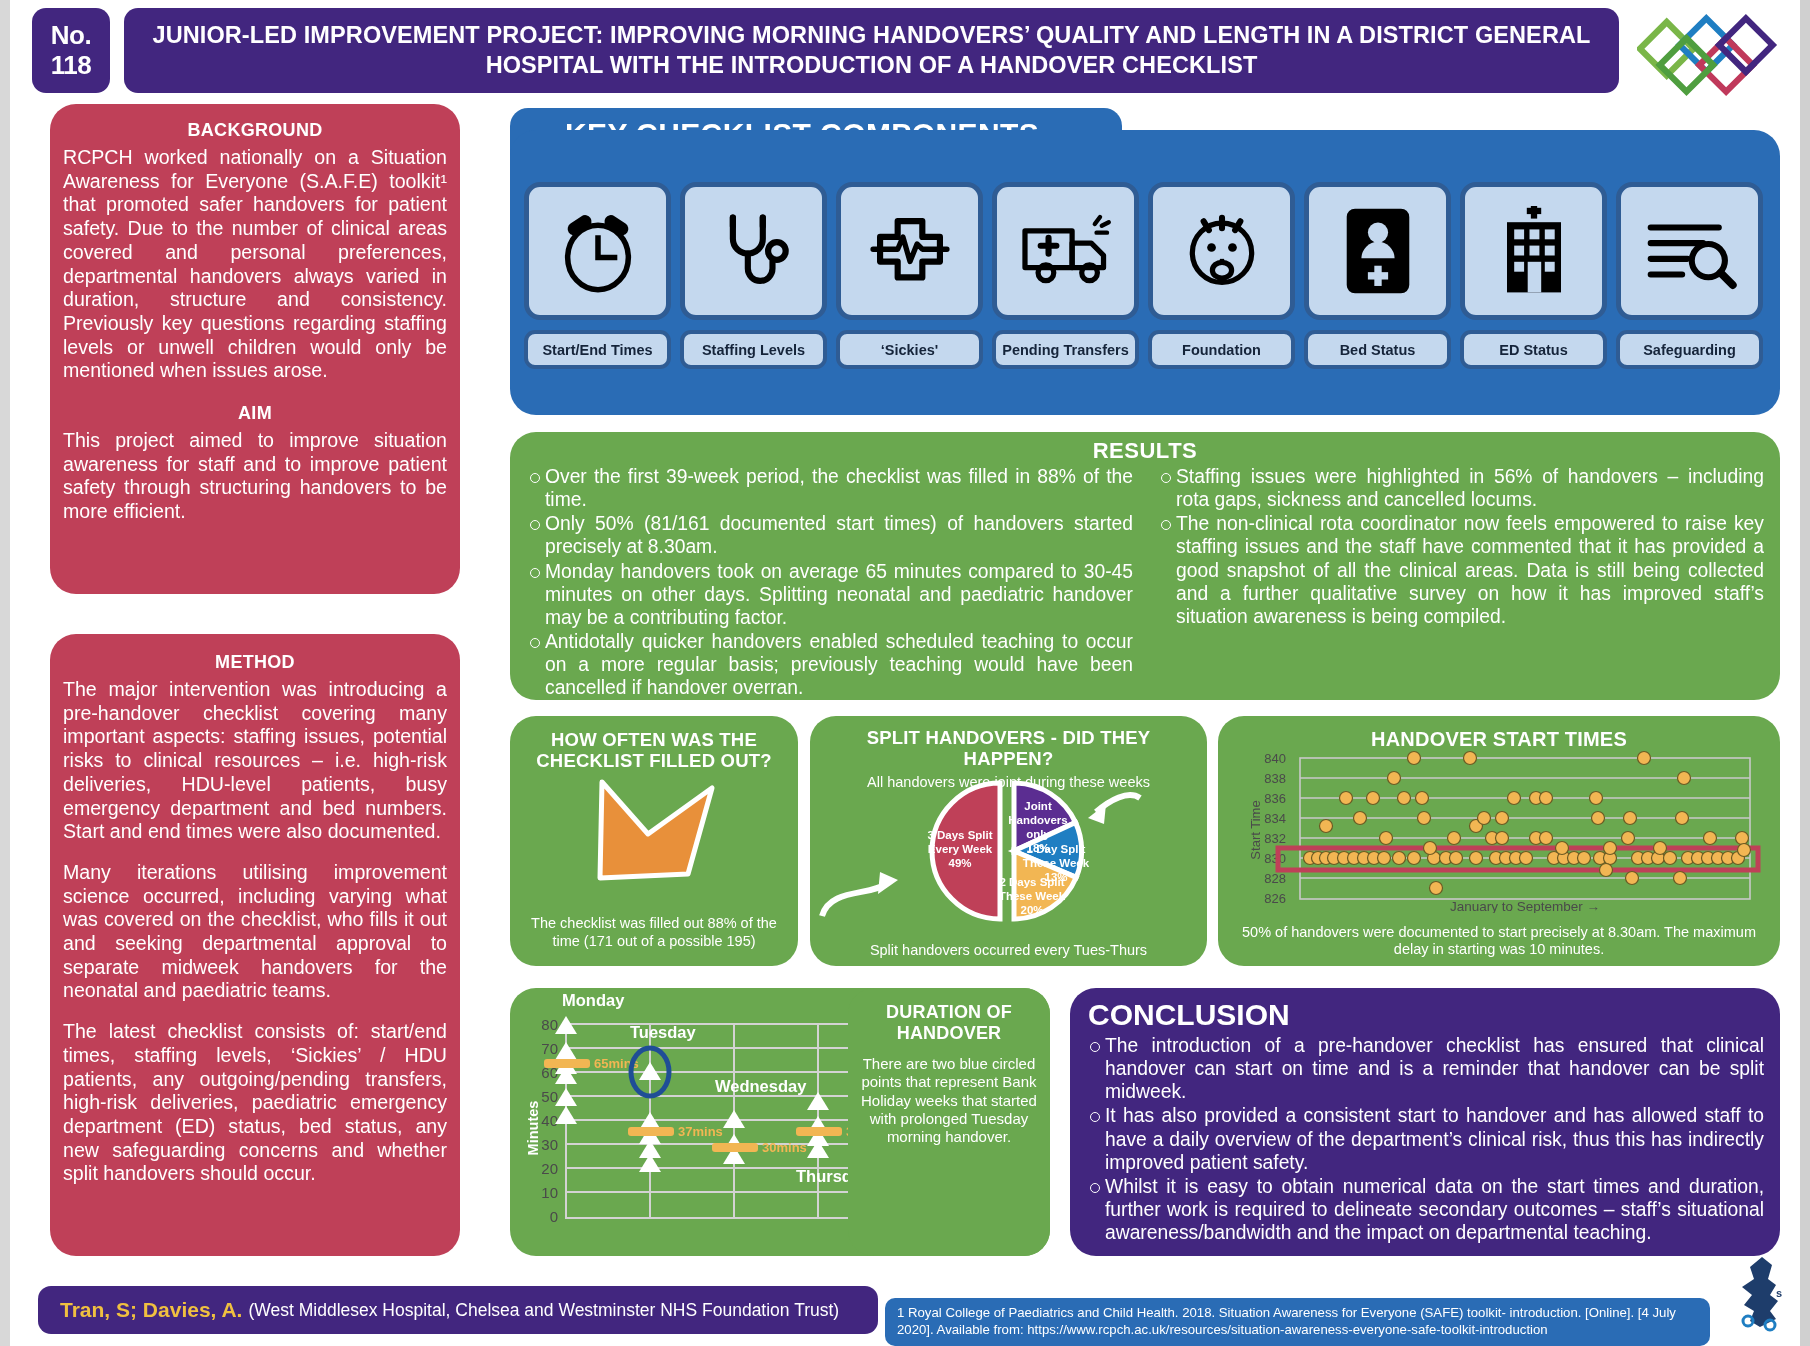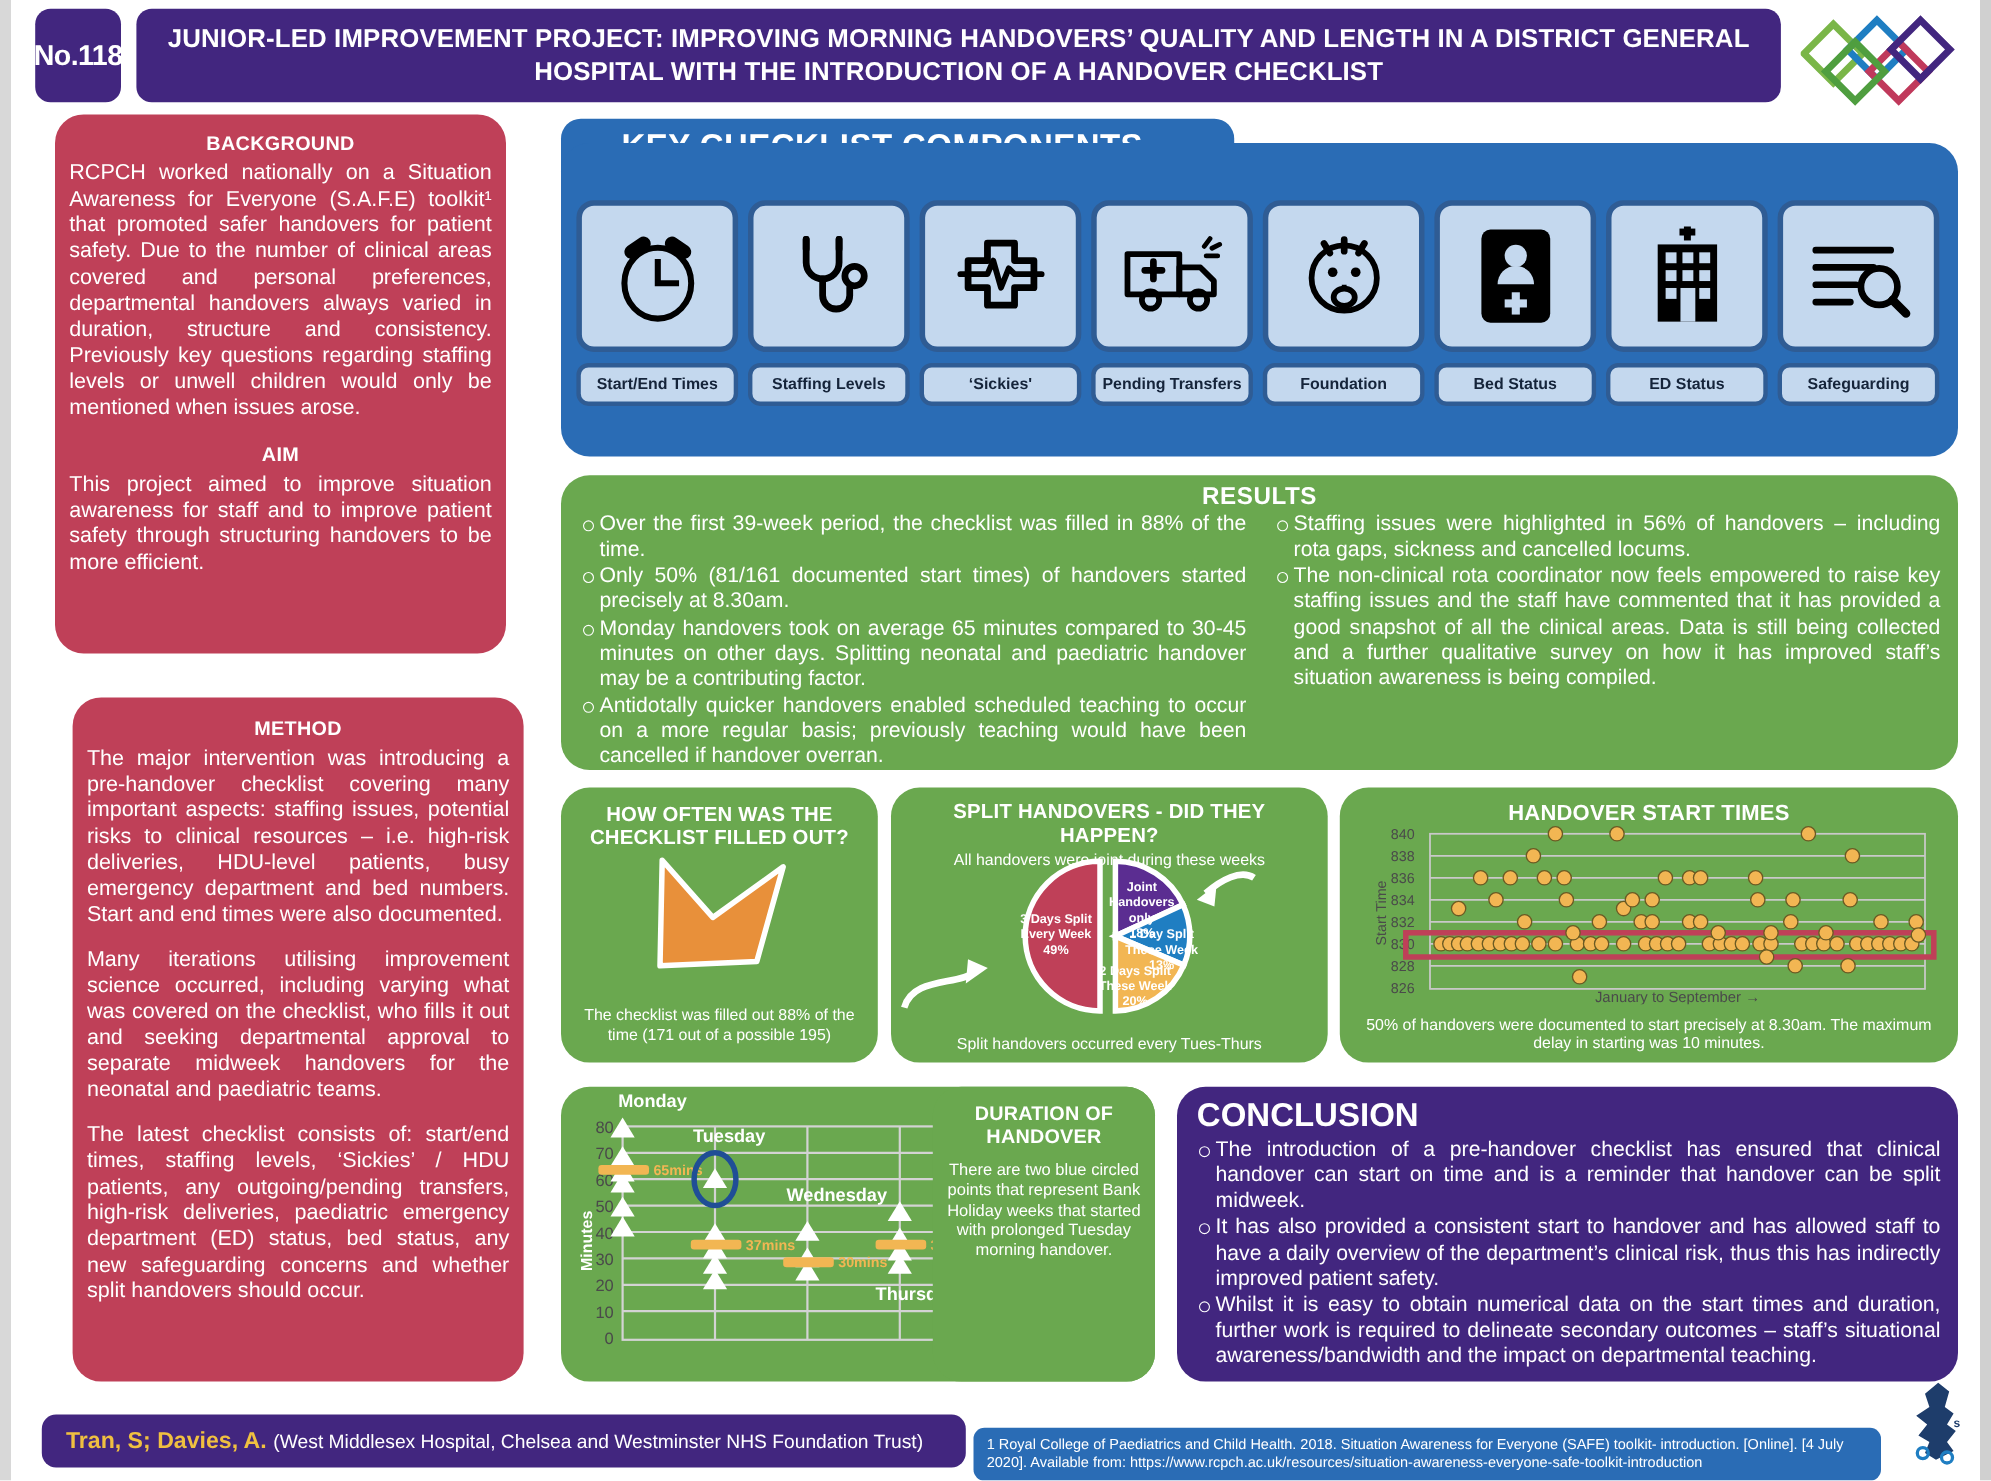--- a/index.html
+++ b/index.html
@@ -17,21 +17,21 @@
     background: #ffffff;
     border-left: 10px solid #d8d8d8;
     border-right: 10px solid #d0d0d0;
   }
 
   
   .header { position: absolute; left: 22px; top: 8px; width: 1770px; height: 88px; }
   .no-badge {
     position: absolute; left: 0; top: 0; width: 78px; height: 85px;
     background: #42267f; border-radius: 14px;
-    color: #fff; display: flex; flex-direction: row;
+    color: #fff; display: flex; flex-direction: column;
     align-items: center; justify-content: center;
     font-weight: bold; font-size: 26px; line-height: 1.12;
     letter-spacing: -0.5px;
   }
   .title-bar {
     position: absolute; left: 92px; top: 0; width: 1495px; height: 85px;
     background: #42267f; border-radius: 14px;
     color: #fff; display: flex; align-items: center; justify-content: center;
     text-align: center; padding: 4px 24px;
     font-weight: bold; font-size: 23.5px; line-height: 1.25;
@@ -49,21 +49,21 @@
   .sec-title {
     color: #fff; font-weight: bold; text-align: center;
     letter-spacing: 0.3px;
   }
   .body-text {
     color: #fff; text-align: justify; line-height: 1.21;
   }
 
   
   #background-card { left: 40px; top: 104px; width: 410px; height: 490px; }
-  #method-card     { left: 40px; top: 634px; width: 410px; height: 622px; margin-left: 16px; }
+  #method-card     { left: 40px; top: 634px; width: 410px; height: 622px; }
   .left-h { font-size: 18px; margin-bottom: 5px; }
   .left-p { font-size: 19.6px; padding: 0 13px; }
 
   
   #checklist-card { left: 500px; top: 130px; width: 1270px; height: 285px; }
   #checklist-title-tab {
     position: absolute; left: 500px; top: 108px; width: 612px; height: 52px;
     background: #2a6cb5; border-radius: 18px 18px 0 0;
     display: flex; align-items: center; padding-left: 55px;
     color: #fff; font-weight: bold; font-size: 30px; letter-spacing: 0.4px;

